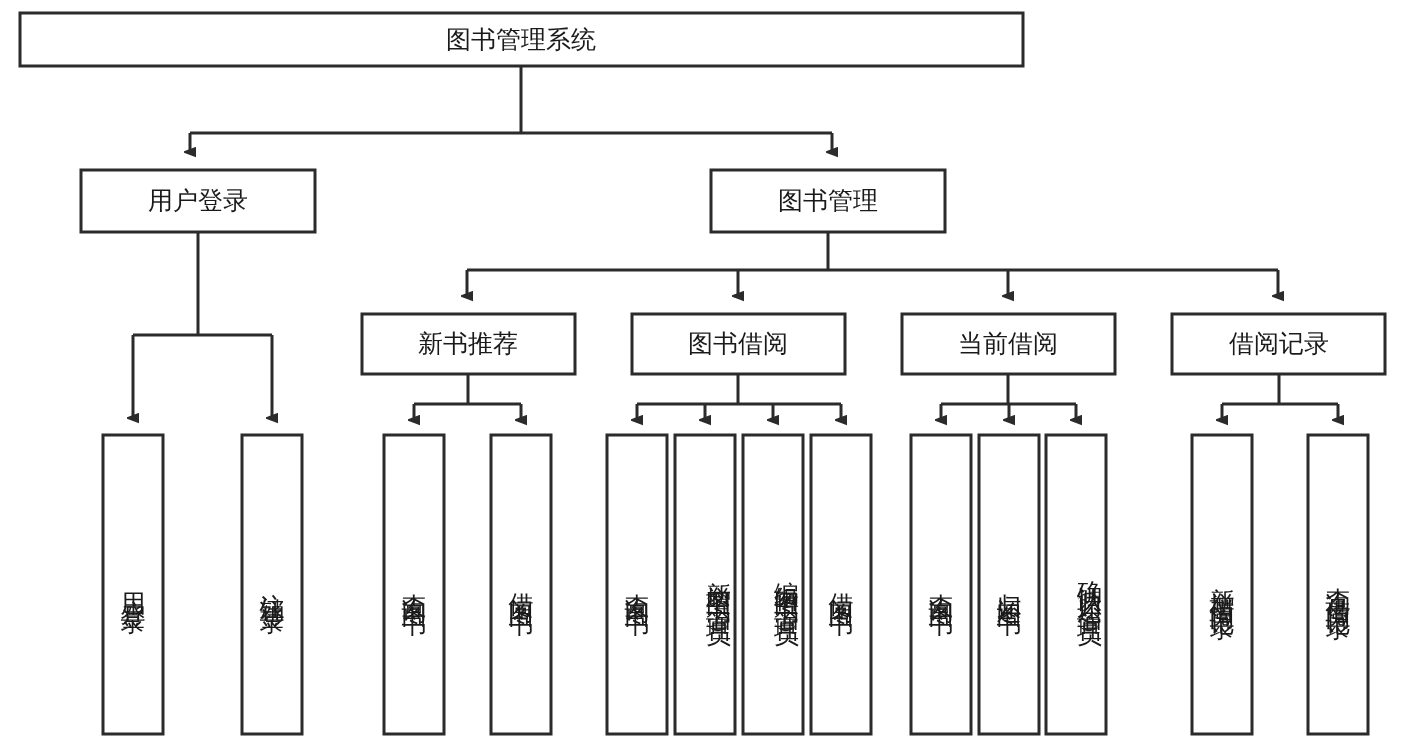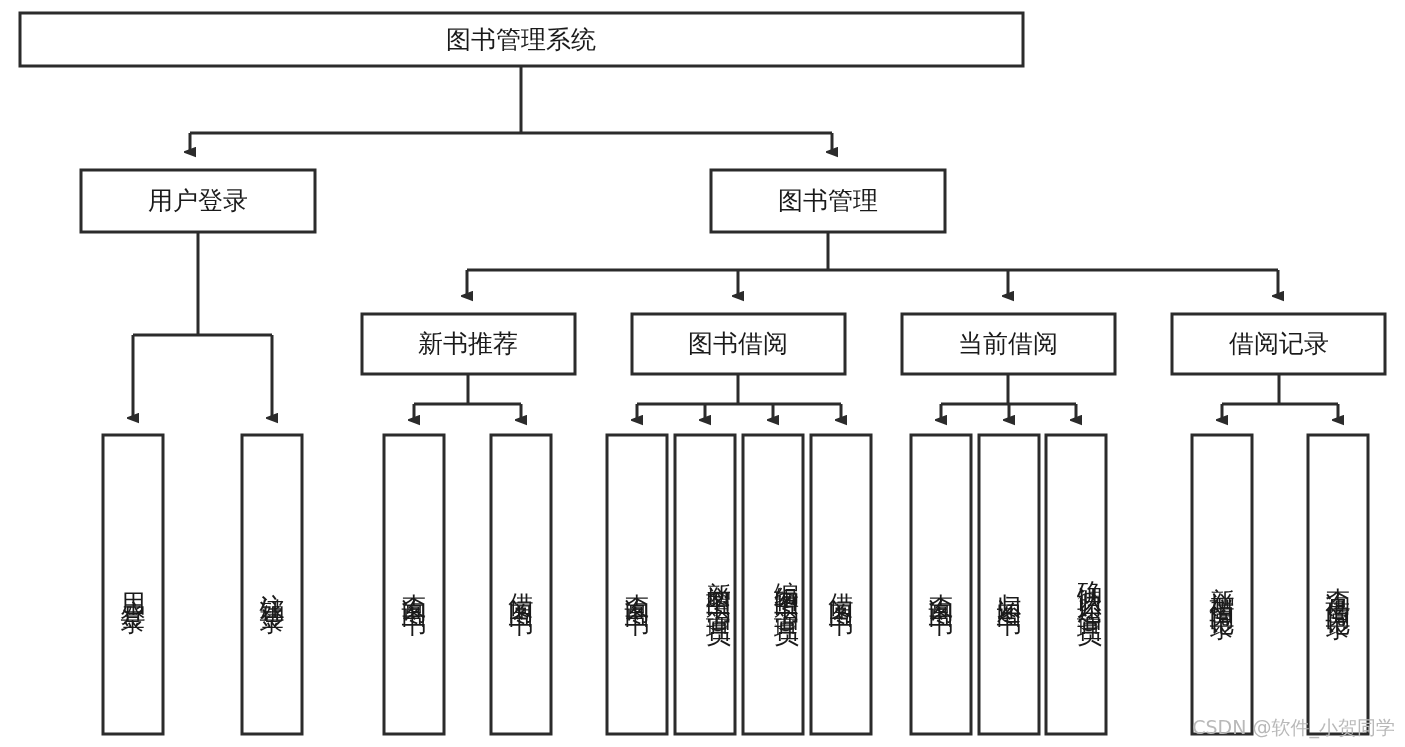--- a/index.html
+++ b/index.html
@@ -217,14 +217,13 @@
   <div class="vlabel" style="left:611px; top:435px; width:52px; height:299px; align-content:center;">查询图书</div>
   <div class="vlabel" style="left:679px; top:443px; width:52px; height:290px;">新增图书（管理员）</div>
   <div class="vlabel" style="left:747px; top:443px; width:52px; height:290px;">编辑图书（管理员）</div>
   <div class="vlabel" style="left:815px; top:435px; width:52px; height:299px; align-content:center;">借阅图书</div>
   <div class="vlabel" style="left:915px; top:435px; width:52px; height:299px; align-content:center;">查询图书</div>
   <div class="vlabel" style="left:983px; top:435px; width:52px; height:299px; align-content:center;">归还图书</div>
   <div class="vlabel" style="left:1050px; top:443px; width:52px; height:290px;">确认归还（管理员）</div>
   <div class="vlabel" style="left:1196px; top:435px; width:52px; height:299px; align-content:center;">新增借阅记录</div>
   <div class="vlabel" style="left:1312px; top:435px; width:52px; height:299px; align-content:center;">查询借阅记录</div>
 
-  <div class="watermark">CSDN @软件_小贺同学</div>
 </div>
 
 </body></html>

